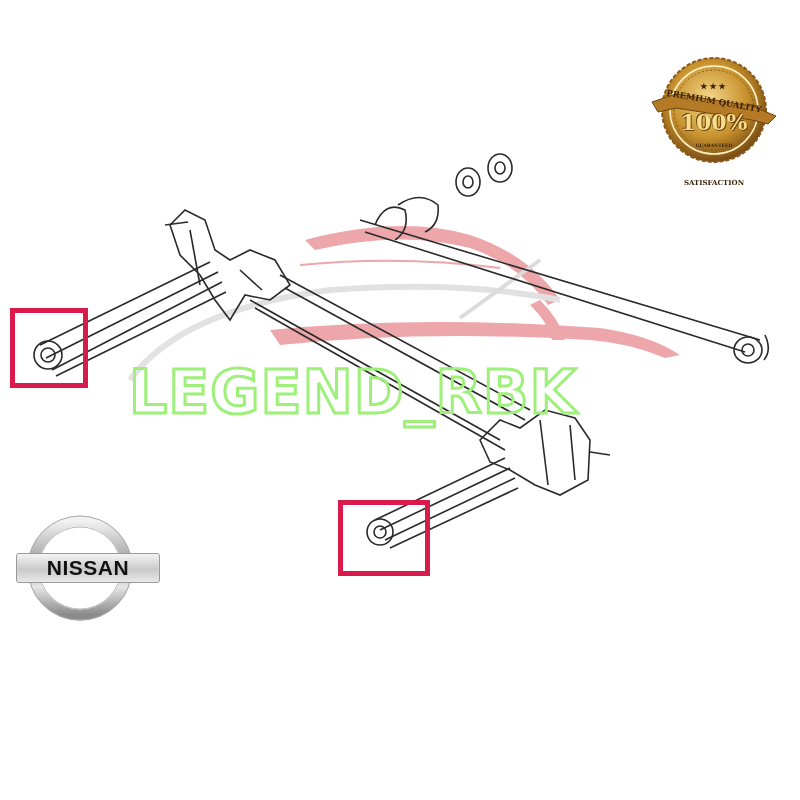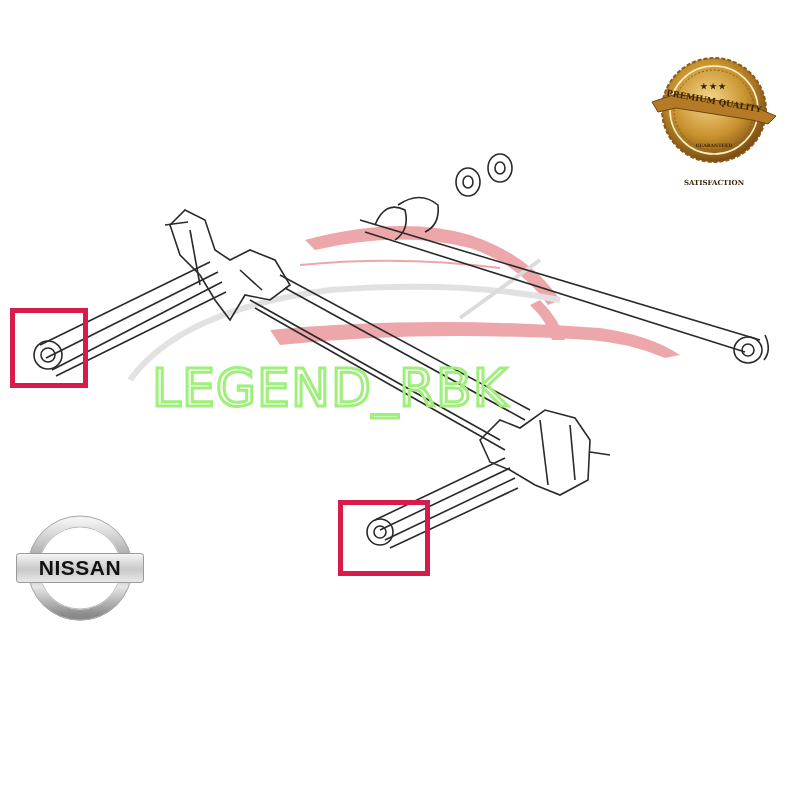--- a/index.html
+++ b/index.html
@@ -2,34 +2,34 @@
 <html><head>
 <meta charset="utf-8">
 <style>
   html, body { margin: 0; padding: 0; background: #ffffff; }
   body { width: 800px; height: 800px; position: relative; overflow: hidden;
          font-family: "Liberation Sans", sans-serif; }
   .canvas { position: absolute; left: 0; top: 0; width: 800px; height: 800px; }
   .diagram-svg { position: absolute; left: 0; top: 0; }
   .highlight-box { position: absolute; border: 5px solid #d81b4a; box-sizing: border-box; }
   .watermark {
-    position: absolute; left: 152px; top: 362px; width: 560px;
-    font-family: "DejaVu Sans", sans-serif; font-weight: normal;
-    font-size: 52px; letter-spacing: 1px; color: transparent;
+    position: absolute; left: 129px; top: 362px; width: 560px;
+    font-family: "DejaVu Sans", sans-serif; font-weight: bold;
+    font-size: 60px; letter-spacing: 1px; color: transparent;
     -webkit-text-stroke: 3px #9ef07a; white-space: nowrap; line-height: 1;
   }
   .badge { position: absolute; left: 648px; top: 54px; width: 132px; height: 112px; }
   .badge-text { position: absolute; left: 0; width: 100%; text-align: center; font-family: "DejaVu Serif", serif; font-weight: bold; }
   .badge-stars { top: 27px; font-size: 8px; color: #3a2408; letter-spacing: 2px; }
   .badge-ribbon-text { top: 42px; font-size: 8.5px; color: #3a2408; transform: rotate(10deg); }
   .badge-pct { top: 55px; font-size: 22px; color: #f7dc8a; text-shadow: 1px 1px 0 #6d4512, -1px -1px 0 #6d4512; }
   .badge-sat { top: 80px; font-size: 7px; color: #3a2408; margin-top: 44px; }
   .badge-guar { top: 89px; font-size: 4.5px; color: #3a2408; }
   .nissan { position: absolute; left: 12px; top: 512px; width: 136px; height: 112px; }
-  .nissan-bar { position: absolute; left: 4px; top: 41px; width: 128px; height: 30px;
+  .nissan-bar { position: absolute; left: 4px; top: 41px; width: 144px; height: 30px;
                 background: linear-gradient(#f4f4f4, #c9c9c9 55%, #e8e8e8);
                 border: 1px solid #9a9a9a; border-radius: 3px; display: flex; align-items: center; justify-content: center; box-sizing: border-box; }
   .nissan-text { font-family: "Liberation Sans", sans-serif; font-weight: bold; font-size: 21px; color: #111; letter-spacing: 0.5px; }
 </style>
 </head>
 <body>
 
 <div class="canvas">
 
   <svg class="diagram-svg" width="800" height="800" viewBox="0 0 800 800">
@@ -106,20 +106,21 @@
           <stop offset="100%" stop-color="#7a4c14"></stop>
         </radialGradient>
       </defs>
       <circle cx="66" cy="56" r="52" fill="url(#gold)" stroke="#8a5a1a" stroke-width="2" stroke-dasharray="4 2"></circle>
       <circle cx="66" cy="56" r="44" fill="none" stroke="#fff2c4" stroke-width="1.5"></circle>
       <circle cx="66" cy="56" r="40" fill="none" stroke="#8a5a1a" stroke-width="1" stroke-dasharray="2 2"></circle>
       <path d="M4 48 L28 40 L104 52 L128 62 L120 70 L104 66 L28 54 L10 58 Z" fill="#b57a25" stroke="#6d4512" stroke-width="1"></path>
     </svg>
     <div class="badge-text badge-stars">★★★</div>
     <div class="badge-text badge-ribbon-text">PREMIUM QUALITY</div>
+    <div class="badge-text badge-pct">100%</div>
     <div class="badge-text badge-sat">SATISFACTION</div>
     <div class="badge-text badge-guar">GUARANTEED</div>
   </div>
 
   <div class="nissan">
     <svg width="136" height="112" viewBox="0 0 136 112">
       <defs>
         <linearGradient id="chrome" x1="0" y1="0" x2="0" y2="1">
           <stop offset="0%" stop-color="#f2f2f2"></stop>
           <stop offset="45%" stop-color="#9c9c9c"></stop>

